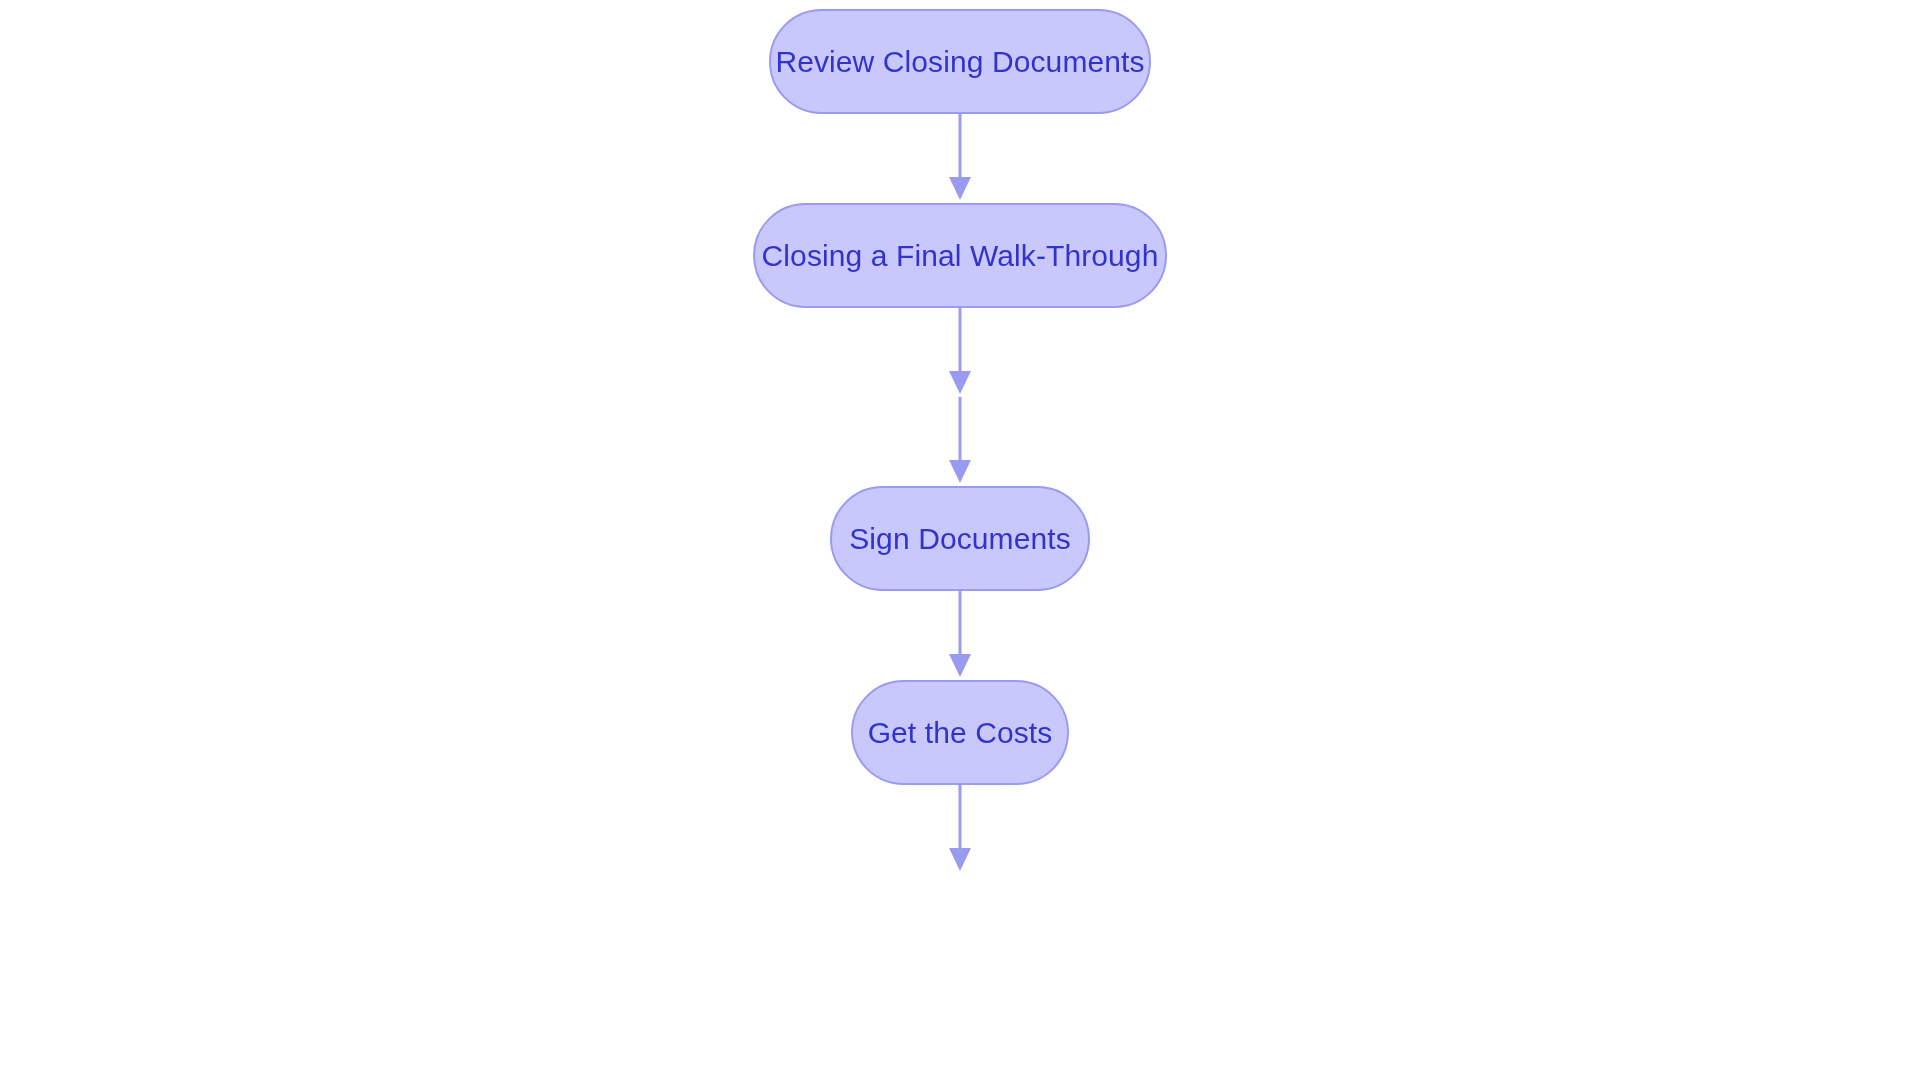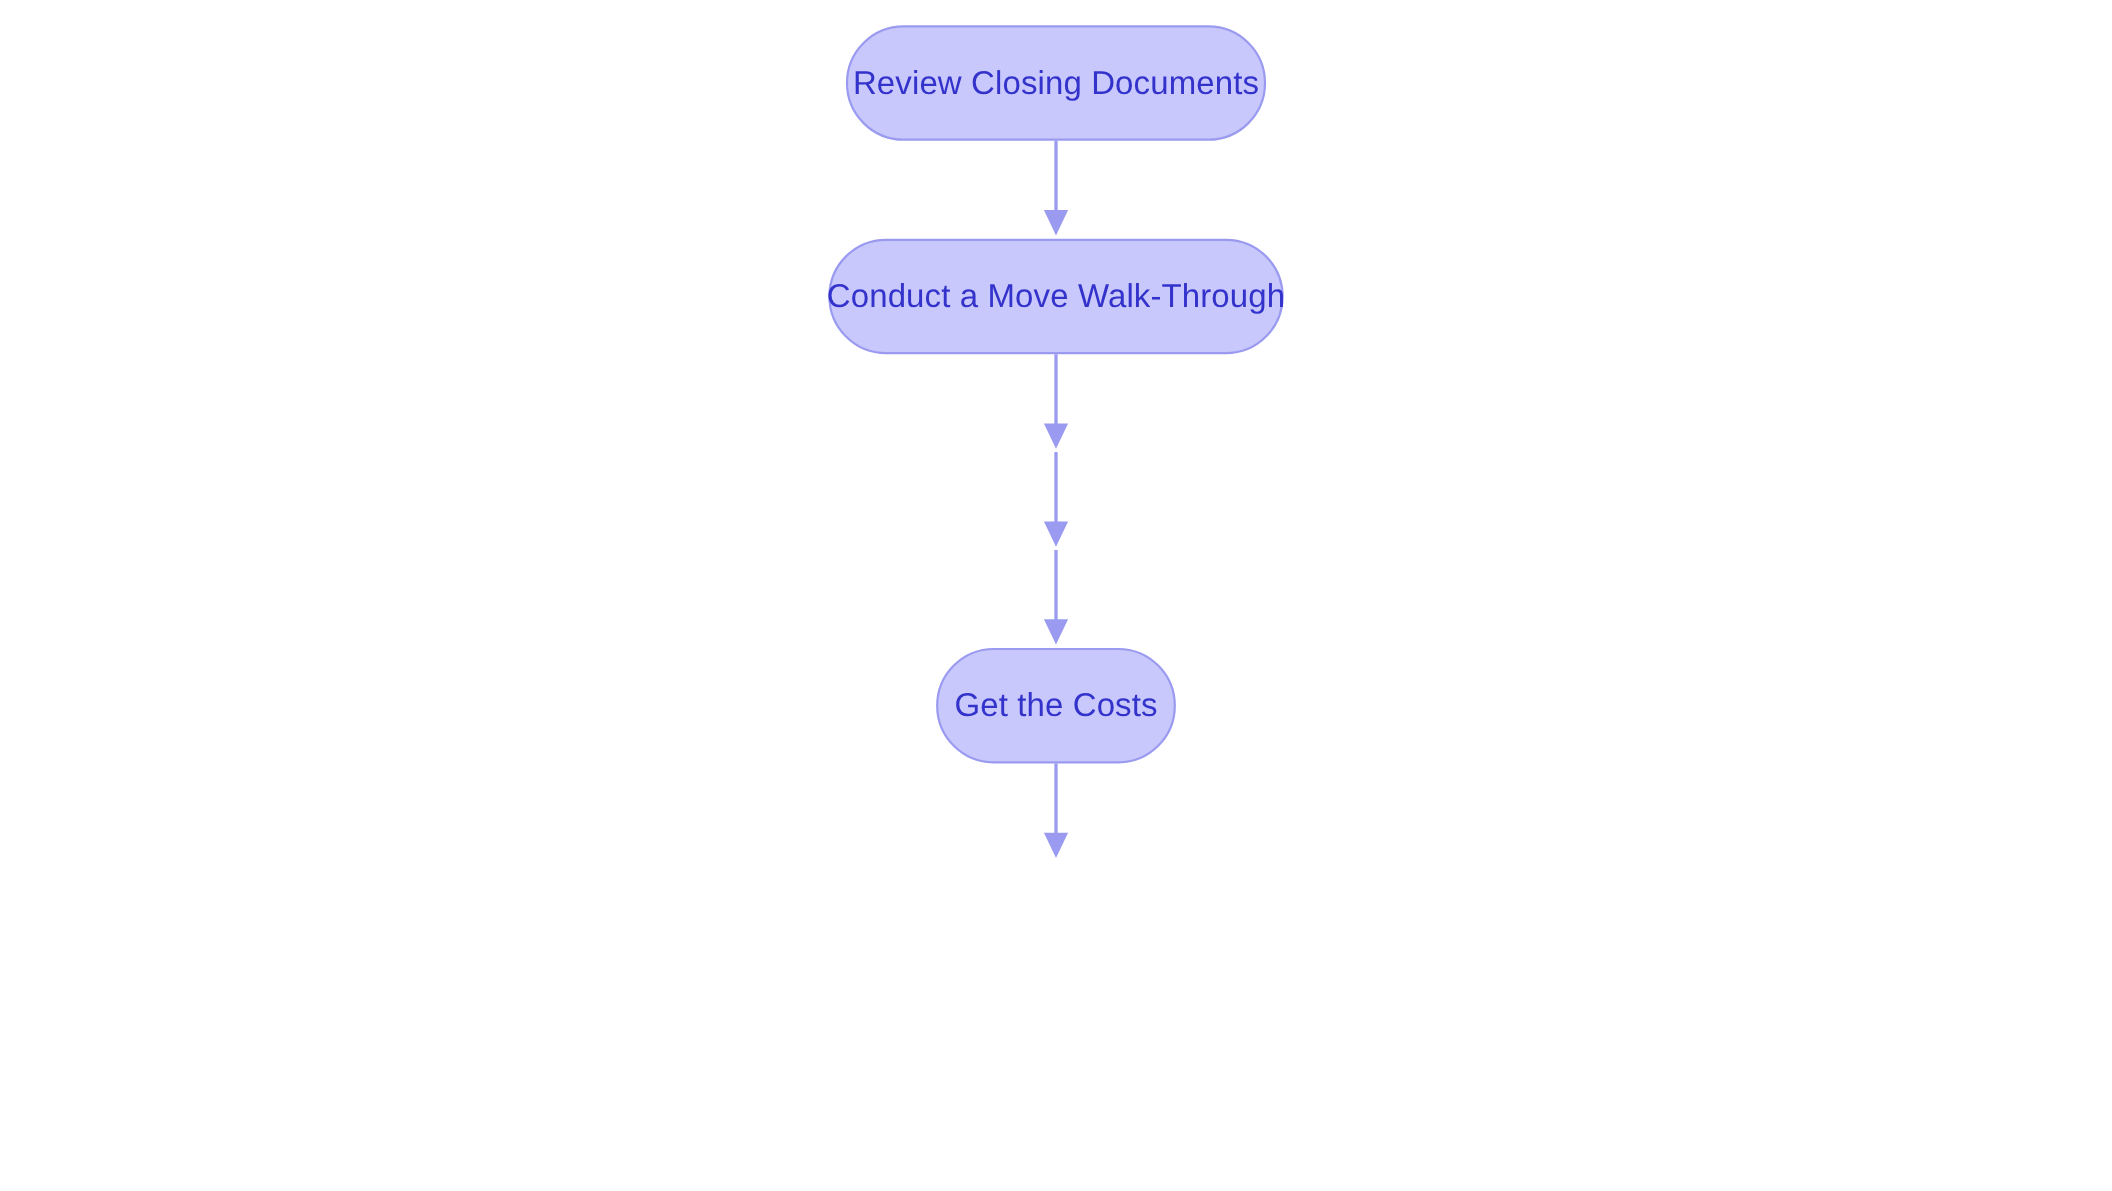--- a/index.html
+++ b/index.html
@@ -45,21 +45,21 @@
     font-weight: 400;
     letter-spacing: 0.1px;
     display: flex;
     align-items: center;
     justify-content: center;
     white-space: nowrap;
     padding: 0 44px;
     line-height: 1;
   }
 
-  .node-0 { margin-top: 23px; }
+  .node-0 { margin-top: 9px; }
 
   .connector {
     width: 40px;
     height: 89px;
     display: block;
     flex: none;
   }
 
   .connector svg {
     display: block;
@@ -79,38 +79,41 @@
     </div>
 
     <div class="connector">
       <svg viewBox="0 0 40 89" xmlns="http://www.w3.org/2000/svg" aria-hidden="true">
         <line x1="20" y1="0" x2="20" y2="68" stroke="#9a9bf0" stroke-width="3"></line>
         <polygon points="20,86 9,63 31,63" fill="#9a9bf0"></polygon>
       </svg>
     </div>
 
     <div class="node" style="width:414px">
-      <span>Conduct a Move Walk-Through</span>
+      <span>Closing a Final Walk-Through</span>
     </div>
 
     <div class="connector">
       <svg viewBox="0 0 40 89" xmlns="http://www.w3.org/2000/svg" aria-hidden="true">
         <line x1="20" y1="0" x2="20" y2="68" stroke="#9a9bf0" stroke-width="3"></line>
         <polygon points="20,86 9,63 31,63" fill="#9a9bf0"></polygon>
       </svg>
     </div>
 
 
     <div class="connector">
       <svg viewBox="0 0 40 89" xmlns="http://www.w3.org/2000/svg" aria-hidden="true">
         <line x1="20" y1="0" x2="20" y2="68" stroke="#9a9bf0" stroke-width="3"></line>
         <polygon points="20,86 9,63 31,63" fill="#9a9bf0"></polygon>
       </svg>
     </div>
 
+    <div class="node" style="width:260px">
+      <span>Sign Documents</span>
+    </div>
 
     <div class="connector">
       <svg viewBox="0 0 40 89" xmlns="http://www.w3.org/2000/svg" aria-hidden="true">
         <line x1="20" y1="0" x2="20" y2="68" stroke="#9a9bf0" stroke-width="3"></line>
         <polygon points="20,86 9,63 31,63" fill="#9a9bf0"></polygon>
       </svg>
     </div>
 
     <div class="node" style="width:218px">
       <span>Get the Costs</span>

